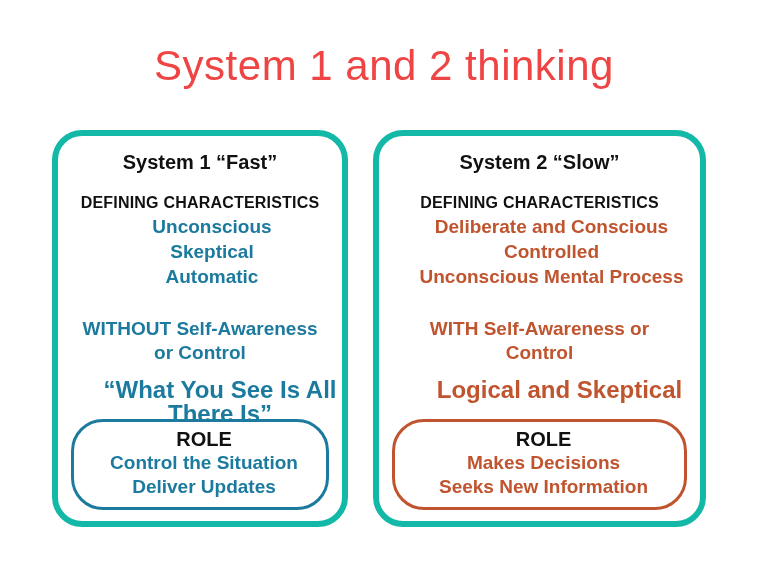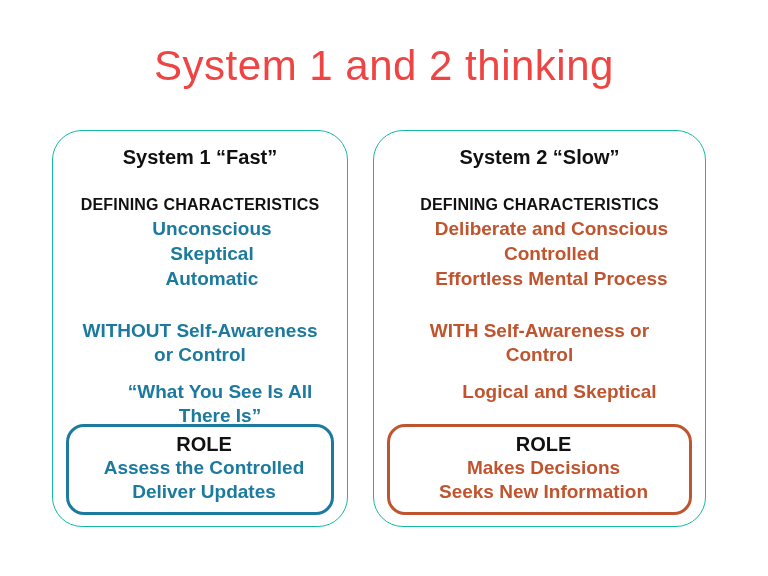--- a/index.html
+++ b/index.html
@@ -14,56 +14,56 @@
     position:absolute; top:42px; left:0; width:100%;
     text-align:center;
     font-size:42px; font-weight:400; color:#ef4444;
     letter-spacing:0.5px;
     line-height:1.15;
   }
   .panel {
     position:absolute; top:130px; height:397px;
     box-sizing:border-box;
     background:#ffffff;
-    border:1px solid #14b8a6;
+    border:6px solid #14b8a6;
     border-radius:30px;
     text-align:center;
   }
   .panel-left  { left:52px;  width:296px; }
   .panel-right { left:373px; width:333px; }
 
   .panel-header {
     margin-top:15px;
     font-size:20px; font-weight:bold; color:#111111;
   }
   .def-label {
-    margin-top:27px;
+    margin-top:20px;
     font-size:16px; font-weight:bold; color:#111111;
     letter-spacing:0.2px;
   }
   .char-group { margin-top:2px;margin-left:24px; }
   .char-line {
     font-size:19px; font-weight:bold; line-height:25px;
   }
   .awareness {
     margin-top:28px;
     font-size:19px; font-weight:bold; line-height:24px;
     white-space:pre-line;
   }
   .heuristic {
     margin-top:13px;
-    font-size:19px; font-weight:bold; line-height:24px;
+    font-size:24px; font-weight:bold; line-height:24px;
     white-space:pre-line;
     padding-left:40px;
   }
   .role-box {
     position:absolute; left:13px; right:13px; bottom:11px;
     box-sizing:border-box;
     border:3px solid;
-    border-radius:18px;
+    border-radius:32px;
     padding:5px 4px 8px 12px;
     background:#ffffff;
   }
   .role-label {
     font-size:20px; font-weight:bold; color:#111111;
     line-height:24px;
   }
   .role-line {
     font-size:19px; font-weight:bold; line-height:24px;
   }
@@ -84,32 +84,32 @@
     <div class="char-line accent">Unconscious</div>
     <div class="char-line accent">Skeptical</div>
     <div class="char-line accent">Automatic</div>
   </div>
   <div class="awareness accent">WITHOUT Self-Awareness
 or Control</div>
   <div class="heuristic accent">“What You See Is All
 There Is”</div>
   <div class="role-box">
     <div class="role-label">ROLE</div>
-    <div class="role-line accent">Assess the Controlled</div>
+    <div class="role-line accent">Control the Situation</div>
     <div class="role-line accent">Deliver Updates</div>
   </div>
 </div>
 
 <div class="panel panel-right">
   <div class="panel-header">System 2 “Slow”</div>
   <div class="def-label">DEFINING CHARACTERISTICS</div>
   <div class="char-group">
     <div class="char-line accent">Deliberate and Conscious</div>
     <div class="char-line accent">Controlled</div>
-    <div class="char-line accent">Effortless Mental Process</div>
+    <div class="char-line accent">Unconscious Mental Process</div>
   </div>
   <div class="awareness accent">WITH Self-Awareness or
 Control</div>
   <div class="heuristic accent">Logical and Skeptical</div>
   <div class="role-box">
     <div class="role-label">ROLE</div>
     <div class="role-line accent">Makes Decisions</div>
     <div class="role-line accent">Seeks New Information</div>
   </div>
 </div>

